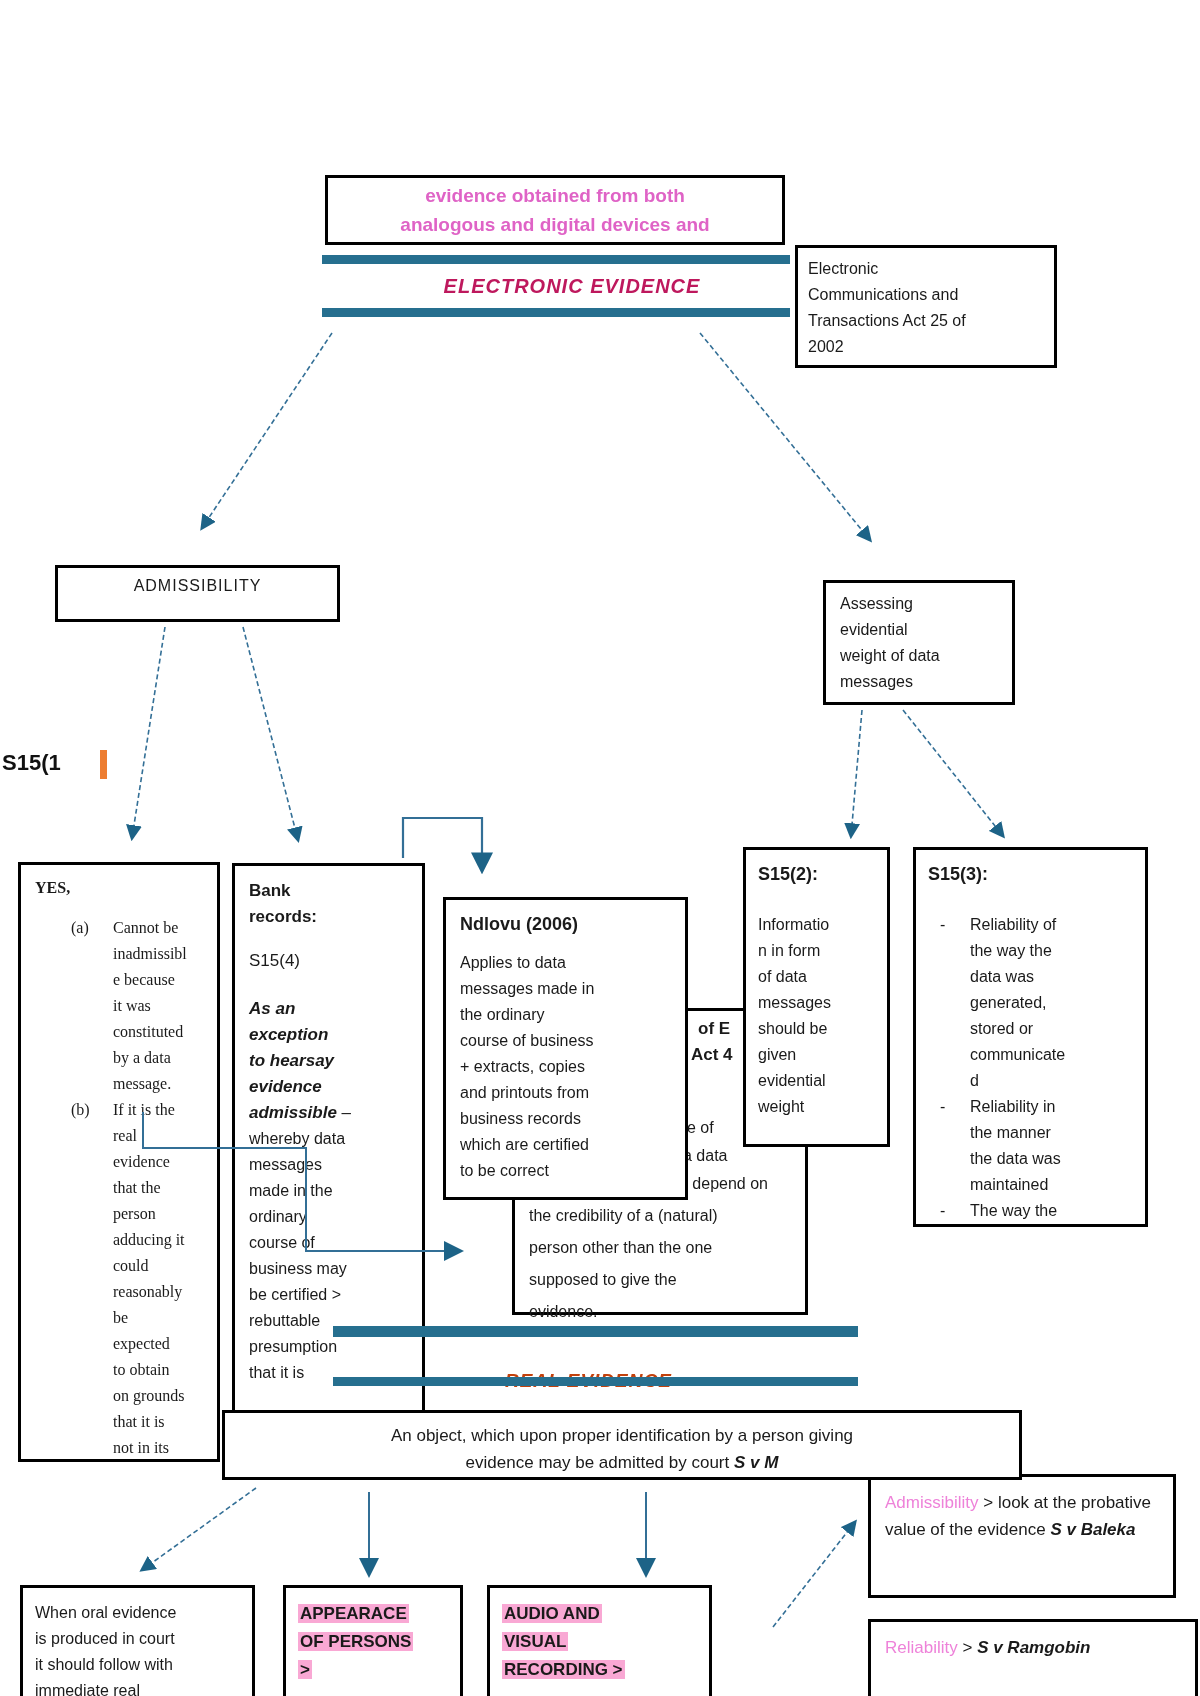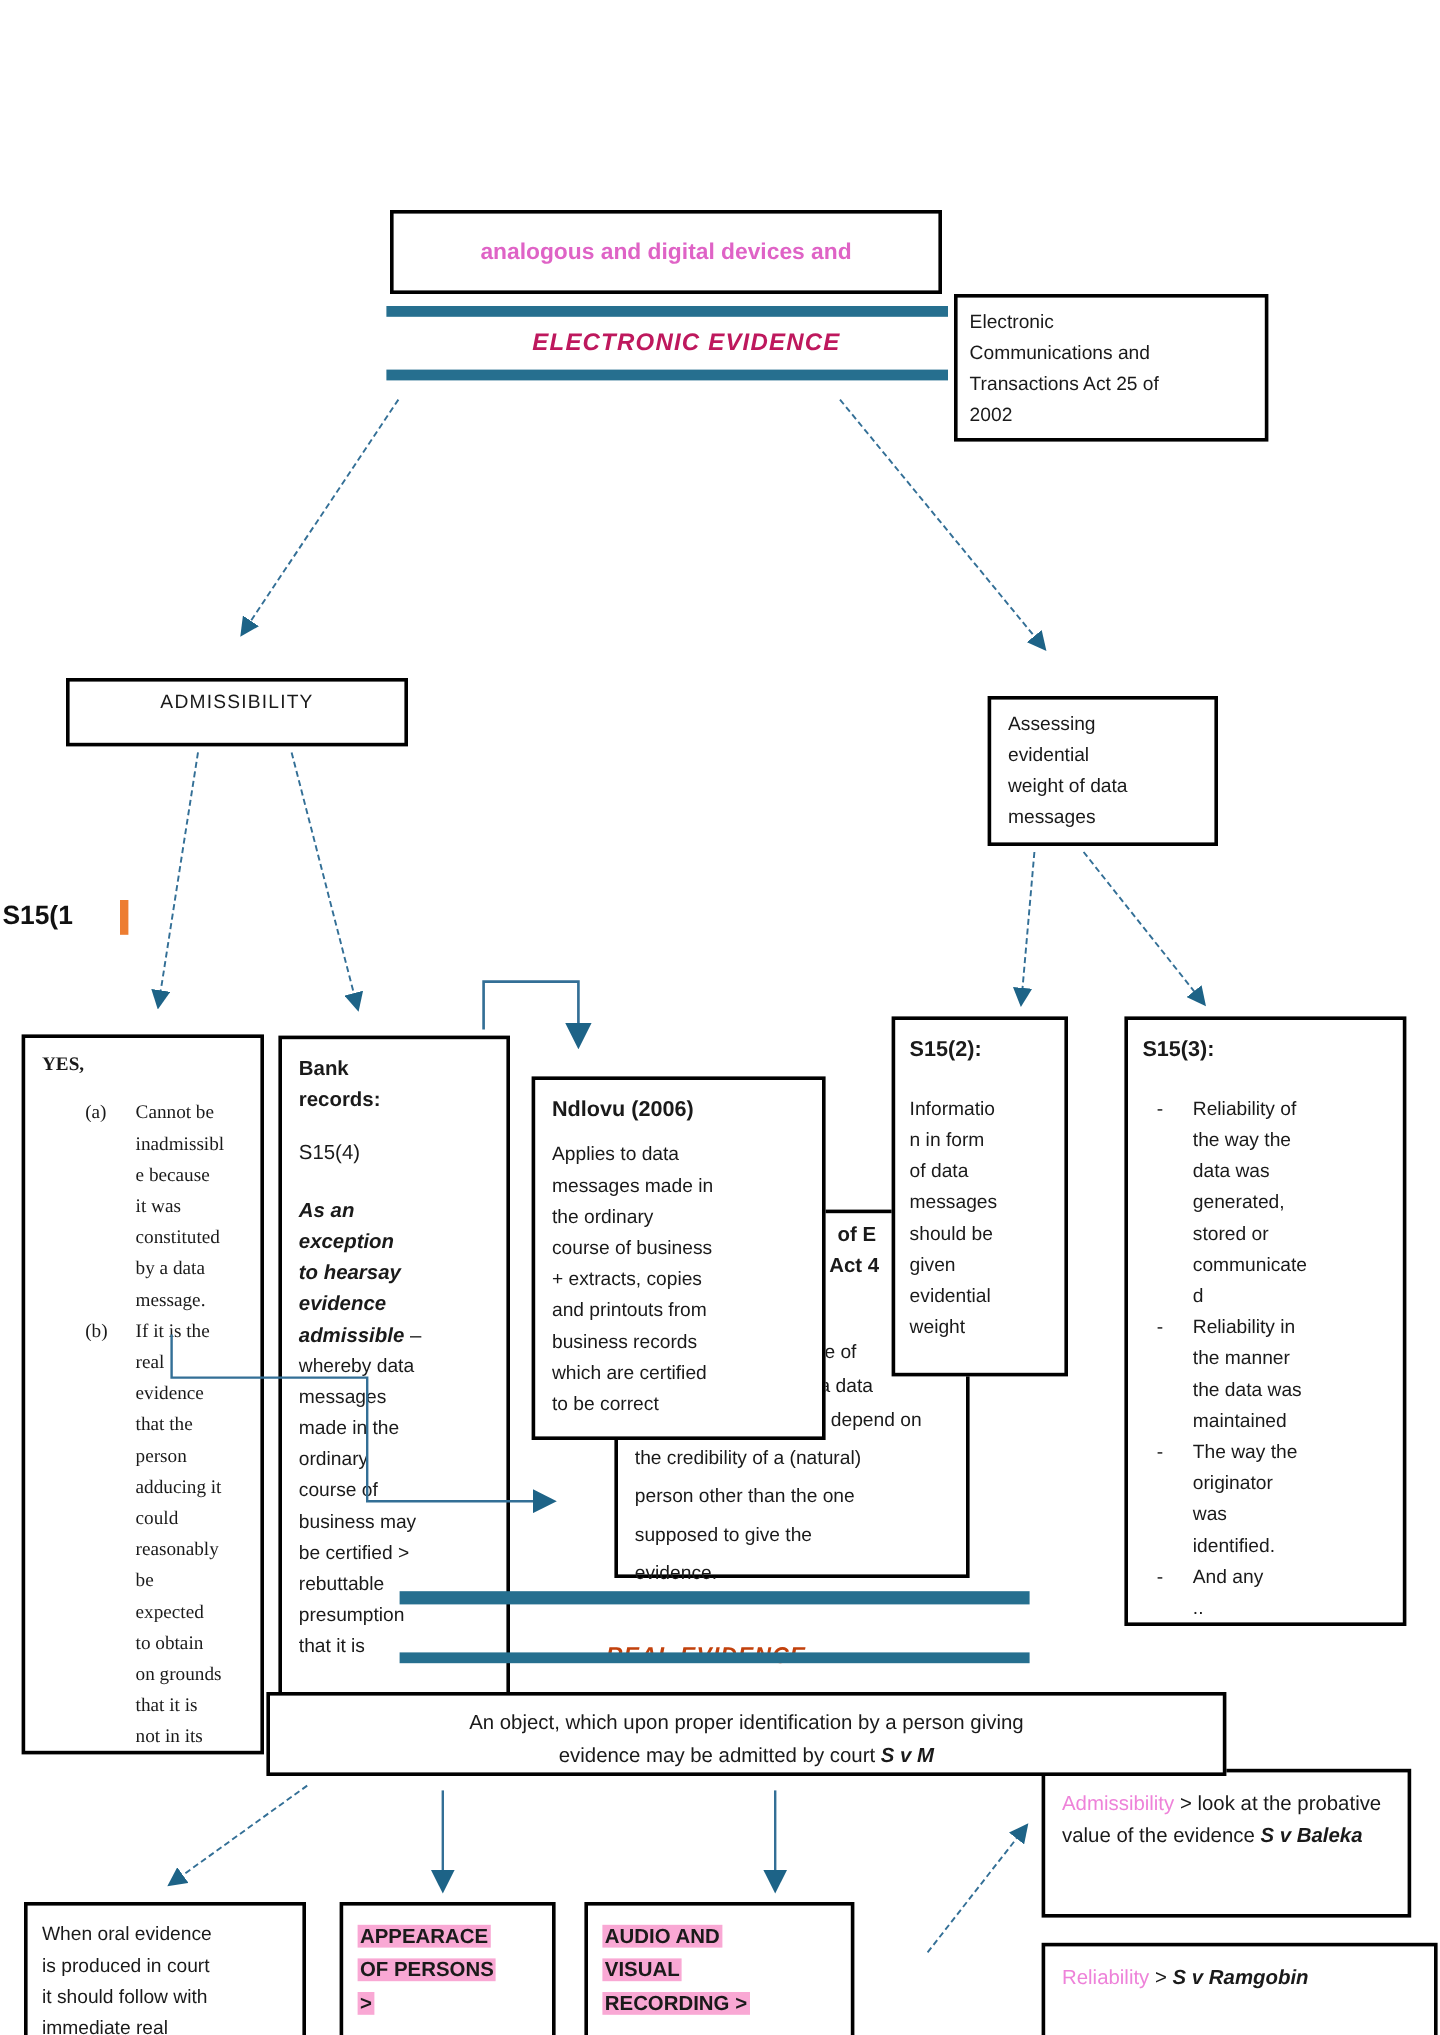--- a/index.html
+++ b/index.html
@@ -33,21 +33,21 @@
   .ndlovu-box .title{font-weight:bold;font-size:18px;line-height:28px;margin-bottom:12px;}
   .hidden-box{left:512px;top:1008px;width:296px;height:307px;z-index:1;}
   .frag{position:absolute;font-size:16px;white-space:nowrap;}
   .frag.b{font-weight:bold;font-size:17px;}
   .f0{left:183px;top:8px;}  .f1{left:176px;top:34px;}
   .f2{left:172px;top:108px;} .f3{left:168px;top:136px;} .f4{left:164px;top:164px;}
   .f5{left:14px;top:196px;} .f6{left:14px;top:228px;} .f7{left:14px;top:260px;} .f8{left:14px;top:292px;}
   
   .assess-box{left:823px;top:580px;width:192px;height:125px;padding:8px 8px 0 14px;}
   .s152-box{left:743px;top:847px;width:147px;height:300px;padding:10px 6px 0 12px;z-index:2;}
-  .s153-box{left:937px;top:847px;width:235px;height:508px;padding:10px 6px 10px 12px;overflow:hidden;}
+  .s153-box{left:913px;top:847px;width:235px;height:380px;padding:10px 6px 10px 12px;overflow:hidden;}
   .s15-title{font-weight:bold;font-size:18px;line-height:28px;margin-bottom:24px;}
   .dash-row{display:flex;}
   .dash-row .dash{width:30px;margin-left:12px;flex:none;font-size:16px;line-height:26px;}
   
   .rbar1{left:333px;top:1326px;width:525px;height:11px;z-index:3;}
   .rbar2{left:333px;top:1377px;width:525px;height:9px;z-index:3;}
   .re-title{position:absolute;left:326px;top:1340px;width:525px;height:34px;display:flex;align-items:center;justify-content:center;
     color:#c2410c;font-style:italic;font-weight:bold;font-size:19px;letter-spacing:1px;z-index:3;margin-top:24px;}
   .object-box{left:222px;top:1410px;width:800px;height:70px;z-index:4;text-align:center;padding-top:9px;font-size:17px;line-height:27px;}
   .case{font-weight:bold;font-style:italic;}
@@ -64,20 +64,21 @@
   
   #overlay{position:absolute;left:0;top:0;width:1200px;height:1696px;z-index:9;pointer-events:none;}
 </style>
 </head>
 <body>
 
 <div id="canvas">
 
   <div class="box pink-box">
     <div class="lines">
+        <div>evidence obtained from both</div>
         <div>analogous and digital devices and</div>
       </div>
   </div>
 
   <div class="bar bar1"></div>
   <div class="ee-title">ELECTRONIC EVIDENCE</div>
   <div class="bar bar2"></div>
 
   <div class="box ect-box">
     <div class="lines">

